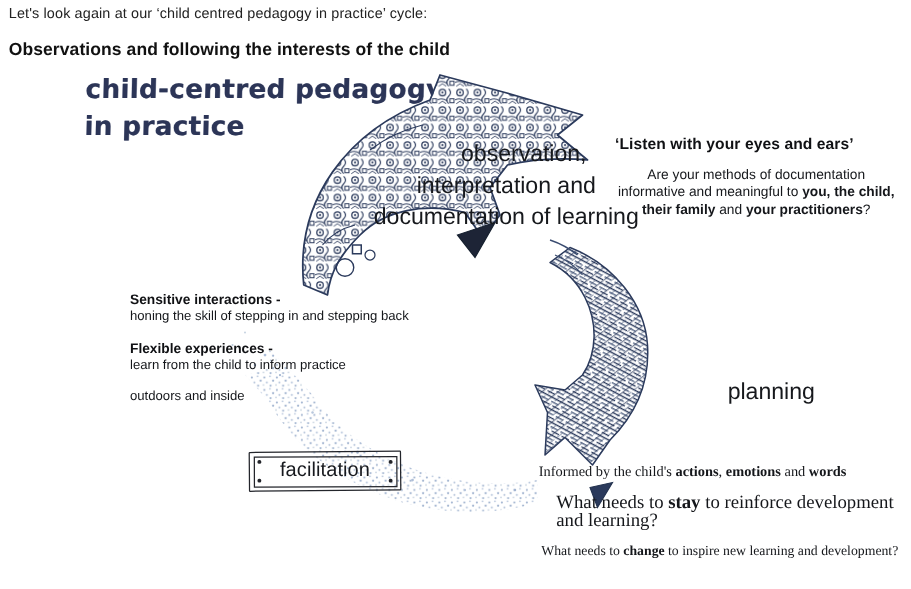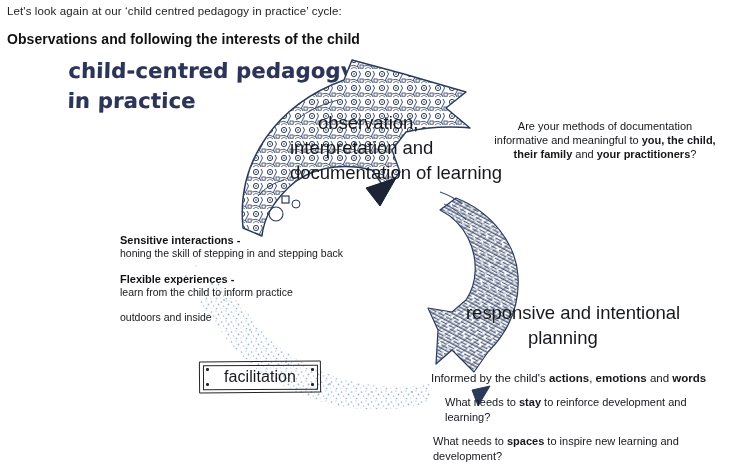--- a/index.html
+++ b/index.html
@@ -67,20 +67,21 @@
     pointer-events: none;
   }
 
   
   .stage-label {
     position: absolute;
     font-size: 18.5px;
     line-height: 25px;
     color: #16181c;
     letter-spacing: -0.002em;
+    text-align: center;
   }
   #stage-observation {
     left: 290px;
     top: 110px;
     width: 230px;
   }
   #stage-observation .sl-1 { display:block; padding-left: 28px; }
   #stage-observation .sl-2 { display:block; }
   #stage-observation .sl-3 { display:block; padding-left: 0px; }
 
@@ -154,21 +155,21 @@
   .note-body b { font-weight: bold; }
 
   #note-listen { left: 492px; top: 108px; width: 226px; }
   #note-listen .note-heading { margin-bottom: 7px; }
   #note-listen .note-body.q1 { text-align: center; }
   #note-listen .note-body.q2 { text-align: center; margin-top: 11px; }
 
   
   #left-notes {
     position: absolute;
-    left: 120px;
+    left: 104px;
     top: 233px;
     width: 230px;
   }
   #left-notes .ln-item { margin-bottom: 12px; }
   #left-notes .ln-title {
     font-size: 11px;
     font-weight: bold;
     color: #101114;
     line-height: 14px;
   }
@@ -177,28 +178,29 @@
     color: #15171b;
     line-height: 13px;
   }
 
   
   #note-planning {
     position: absolute;
     left: 431px;
     top: 371px;
     width: 296px;
+    font-family: Liberation Serif, serif;
   }
   #note-planning .np-line1 {
     font-size: 11.5px;
     color: #15171b;
     line-height: 15px;
   }
   #note-planning .np-line2 {
-    font-size: 11px;
+    font-size: 15px;
     color: #15171b;
     line-height: 15px;
     margin-top: 9px;
     padding-left: 14px;
   }
   #note-planning .np-line3 {
     font-size: 11px;
     color: #15171b;
     line-height: 15px;
     margin-top: 9px;
@@ -340,35 +342,35 @@
   </g>
 </svg>
 
 <div class="stage-label" id="stage-observation">
   <span class="sl-1">observation,</span>
   <span class="sl-2">interpretation and</span>
   <span class="sl-3">documentation of learning</span>
 </div>
 
 <div class="stage-label" id="stage-planning">
-  <span class="sl-1">responsive and intentional</span>
   <span class="sl-2">planning</span>
 </div>
 
 <div id="facilitation-box">
   <div class="plaque-outer"></div>
   <div class="plaque-inner"></div>
   <span class="dot tl"></span>
   <span class="dot tr"></span>
   <span class="dot bl"></span>
   <span class="dot br"></span>
   <div id="facilitation-label">facilitation</div>
 </div>
 
 <div class="note-block" id="note-listen">
+  <div class="note-heading">‘Listen with your eyes and ears’</div>
   <div class="note-body q2">
     <span>Are your methods of documentation informative and meaningful to </span><b>you, the child,  their family</b><span> and </span><b>your practitioners</b><span>?</span>
   </div>
 </div>
 
 <div id="left-notes">
   <div class="ln-item">
     <div class="ln-title">Sensitive interactions -</div>
     <div class="ln-sub">honing the skill of stepping in and stepping back</div>
   </div>
@@ -382,15 +384,15 @@
 </div>
 
 <div id="note-planning">
   <div class="np-line1">
     <span>Informed by the child's </span><b>actions</b><span>, </span><b>emotions</b><span> and </span><b>words</b>
   </div>
   <div class="np-line2">
     <span>What needs to </span><b>stay</b><span> to reinforce development and learning?</span>
   </div>
   <div class="np-line3">
-    <span>What needs to </span><b>spaces</b><span> to inspire new learning and development?</span>
+    <span>What needs to </span><b>change</b><span> to inspire new learning and development?</span>
   </div>
 </div>
 
 </body></html>

